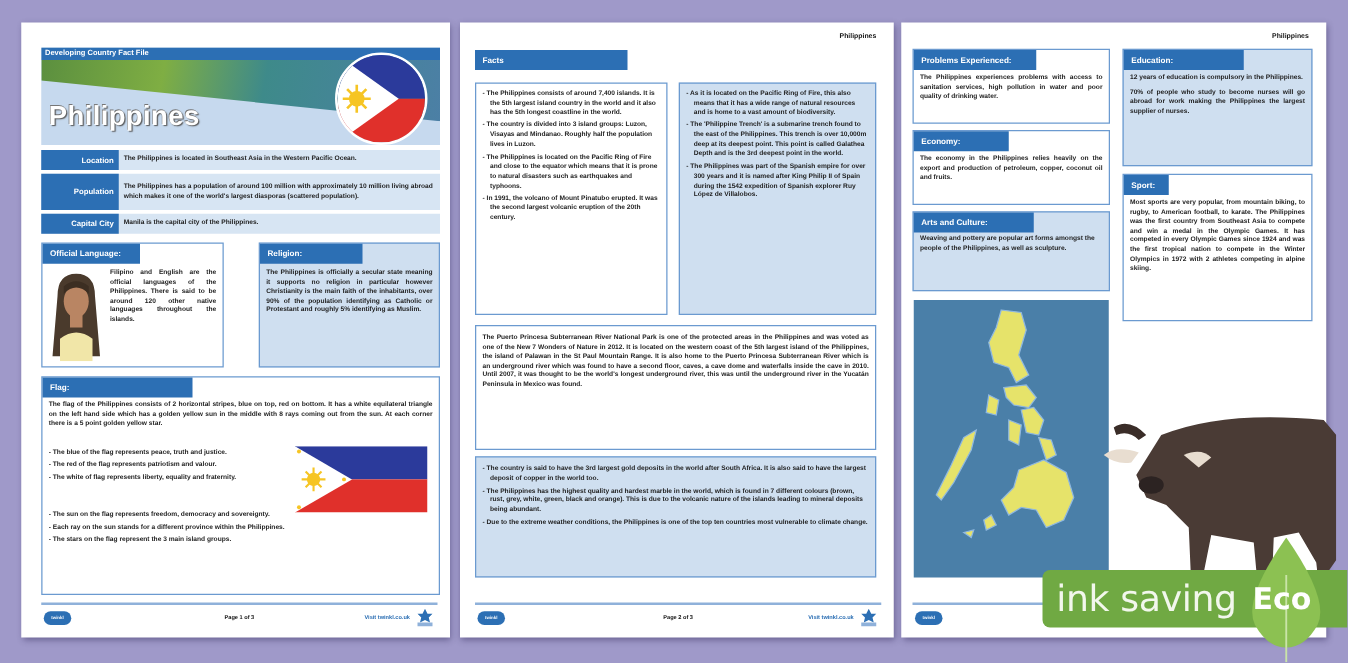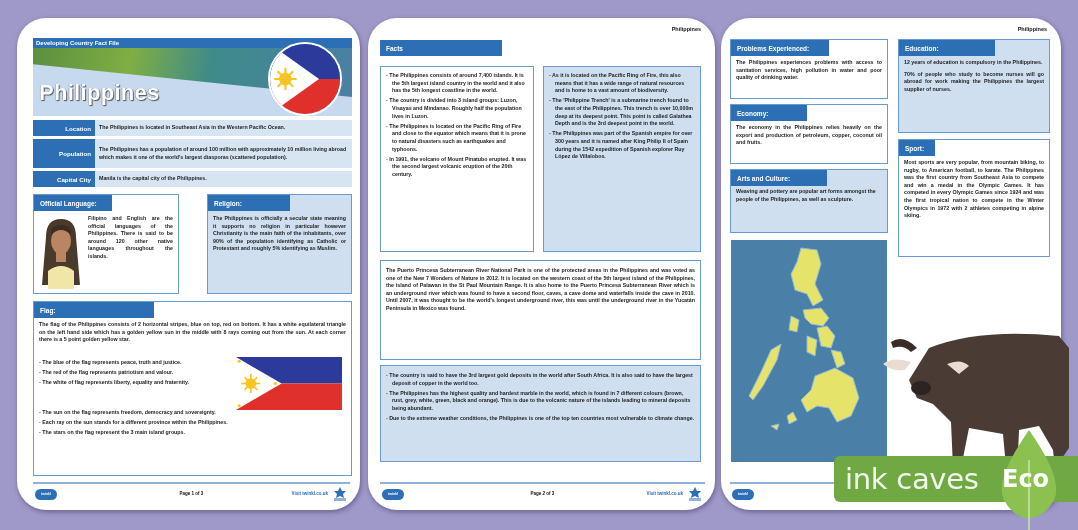--- a/index.html
+++ b/index.html
@@ -1,19 +1,19 @@
 <!DOCTYPE html>
 <html><head>
 <meta charset="utf-8">
 <style>
   * { box-sizing: border-box; margin: 0; padding: 0; }
   html, body { width: 1078px; height: 530px; overflow: hidden; }
   body { background: #9f99c9; font-family: "Liberation Sans", sans-serif; position: relative; color: #111; }
 
-  .page { position: absolute; top: 18px; background: #fff; height: 492px; box-shadow: 1px 2px 5px rgba(40,30,80,.45); border-radius: 29px; }
+  .page { position: absolute; top: 18px; background: #fff; height: 492px; box-shadow: 1px 2px 5px rgba(40,30,80,.45); }
   #p1 { left: 17px; width: 343px; }
   #p2 { left: 368px; width: 347px; }
   #p3 { left: 721px; width: 340px; }
 
   .tiny { font-size: 5.3px; line-height: 7.6px; font-weight: bold; color: #222; }
   .hdr-label { background: #2c6fb4; color: #fff; font-weight: bold; font-size: 6.5px; padding: 0 6px; display: flex; align-items: center; }
   .box { position: absolute; border: 1.2px solid #6b9ad0; background: #fff; }
   .box.blue { background: #cfdff0; }
   .box .hdr-label { position: absolute; top: 0; left: 0; height: 16px; }
   .box .content { position: absolute; left: 5px; right: 5px; }
@@ -257,15 +257,15 @@
     <div class="logo">twinkl</div>
   </div>
 </div>
 
 <div class="eco">
   <div class="bar"></div>
   <svg class="leaf" viewBox="0 0 70 100">
     <path d="M35 0 Q70 50 60 70 Q50 88 35 88 Q20 88 10 70 Q0 50 35 0 Z" fill="#8cc152"></path>
     <line x1="35" y1="30" x2="35" y2="100" stroke="#c9e4a8" stroke-width="1.5"></line>
   </svg>
-  <div class="txt">ink caves</div>
+  <div class="txt">ink saving</div>
   <div class="etxt">Eco</div>
 </div>
 
 </body></html>

